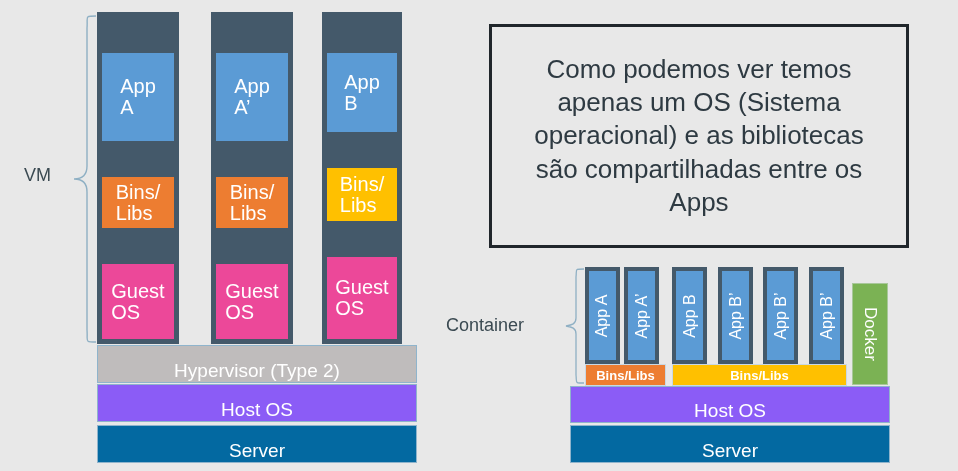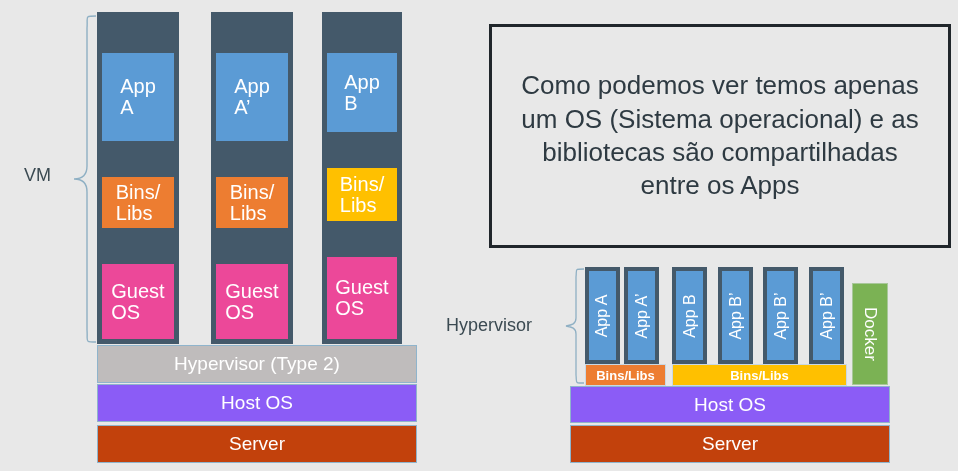--- a/index.html
+++ b/index.html
@@ -39,29 +39,29 @@
   }
   .seg.blue   { background: #5B9BD5; }
   .seg.orange { background: #ED7D31; }
   .seg.yellow { background: #FFC000; }
   .seg.purple { background: #8murky; }
   .seg.purple { background: #ec4899; }
 
   
   .band {
     display: flex;
-    align-items: center;
+    align-items: flex-end;
     justify-content: center;
     color: #ffffff;
     font-size: 19px;
     border: 1px solid #8fb4cc;
   }
   .band.gray   { background: #BFBCBC; }
   .band.purple { background: #8b5cf6; }
-  .band.dark   { background: #c2410c; }
+  .band.dark   { background: #0369a1; }
 
   
   .side-label {
     color: #3b4a52;
     font-size: 18px;
     white-space: nowrap;
   }
 
   
   .callout {
@@ -165,25 +165,25 @@
   <div class="abs band gray" style="left:97px; top:345px; width:320px; height:38px;">
     <span>Hypervisor (Type 2)</span>
   </div>
   <div class="abs band purple" style="left:97px; top:384px; width:320px; height:38px;">
     <span>Host OS</span>
   </div>
   <div class="abs band dark" style="left:97px; top:425px; width:320px; height:38px;">
     <span>Server</span>
   </div>
 
-  <div class="abs callout" style="left:489px; top:24px; width:462px; height:224px;">
+  <div class="abs callout" style="left:489px; top:24px; width:420px; height:224px;">
     <div>Como podemos ver temos apenas um OS (Sistema operacional) e as bibliotecas são compartilhadas entre os Apps</div>
   </div>
 
-  <div class="abs side-label" style="left:446px; top:315px;">Hypervisor</div>
+  <div class="abs side-label" style="left:446px; top:315px;">Container</div>
 
   <svg class="brace" style="left:565px; top:268px;" width="20" height="116" viewBox="0 0 20 116">
     <path d="M19 1 C9 1, 12 1, 11 9 L11 50 C11 56, 7 57, 1 58
              C7 59, 11 60, 11 66 L11 107 C12 115, 9 115, 19 115" fill="none" stroke="#8fb0c4" stroke-width="1.3"></path>
   </svg>
 
   <div class="abs capp" style="left:585px; top:267px; width:35px; height:97px;">
     <span>App A</span>
   </div>
   <div class="abs capp" style="left:624px; top:267px; width:35px; height:97px;">

